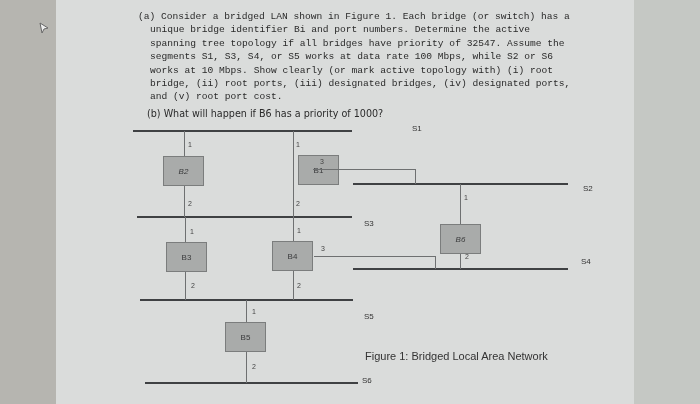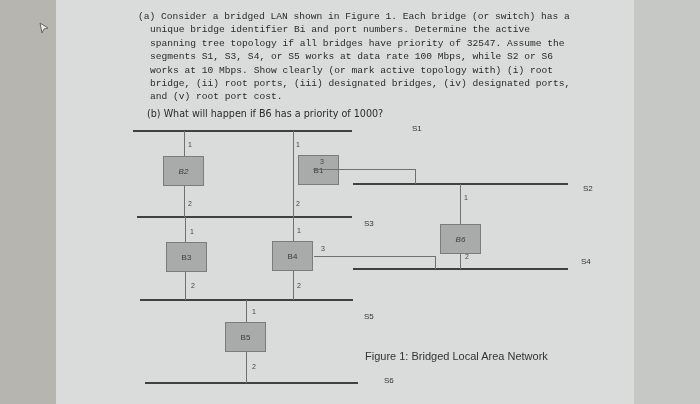--- a/index.html
+++ b/index.html
@@ -44,21 +44,21 @@
 <div class="seg" style="left:137px;top:216px;width:215px;"></div>
 <div class="seglbl" style="left:364px;top:219px;">S3</div>
 
 <div class="seg" style="left:353px;top:268px;width:215px;"></div>
 <div class="seglbl" style="left:581px;top:257px;">S4</div>
 
 <div class="seg" style="left:140px;top:299px;width:213px;"></div>
 <div class="seglbl" style="left:364px;top:312px;">S5</div>
 
 <div class="seg" style="left:145px;top:382px;width:213px;"></div>
-<div class="seglbl" style="left:362px;top:376px;margin-left:22px;">S6</div>
+<div class="seglbl" style="left:362px;top:376px;">S6</div>
 
 <div class="wire" style="left:184px;top:131px;width:1px;height:86px;"></div>
 <div class="bridge" style="left:163px;top:156px;font-style:italic;">B2</div>
 <div class="lbl" style="left:188px;top:141px;">1</div>
 <div class="lbl" style="left:188px;top:200px;">2</div>
 
 <div class="wire" style="left:293px;top:131px;width:1px;height:86px;"></div>
 <div class="bridge" style="left:272px;top:155px;margin-left:26px;">B1</div>
 <div class="lbl" style="left:296px;top:141px;">1</div>
 <div class="lbl" style="left:296px;top:200px;">2</div>

